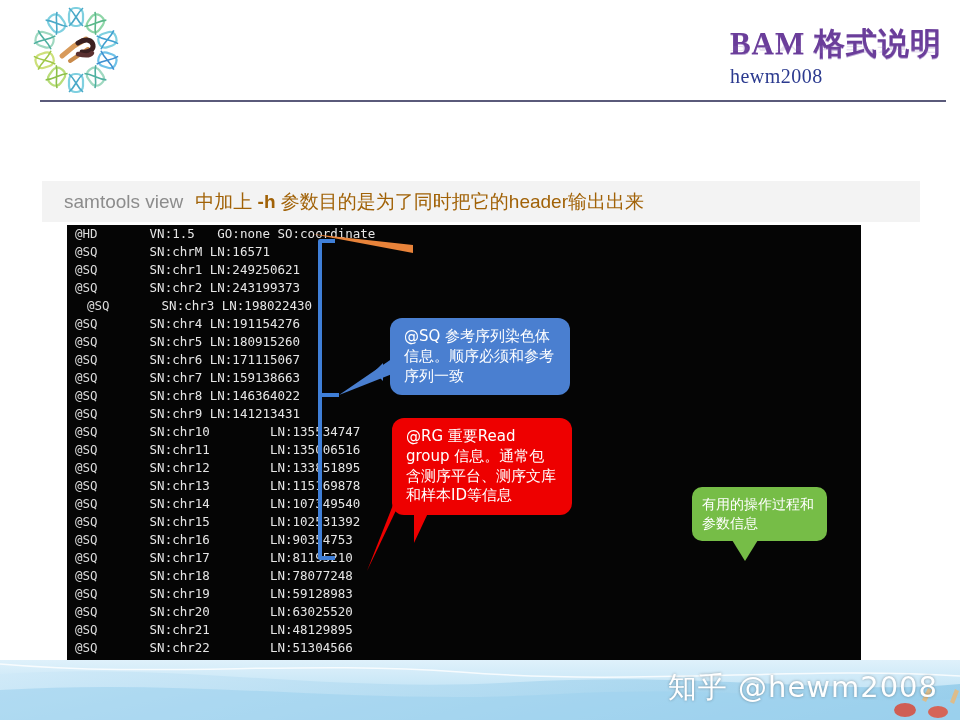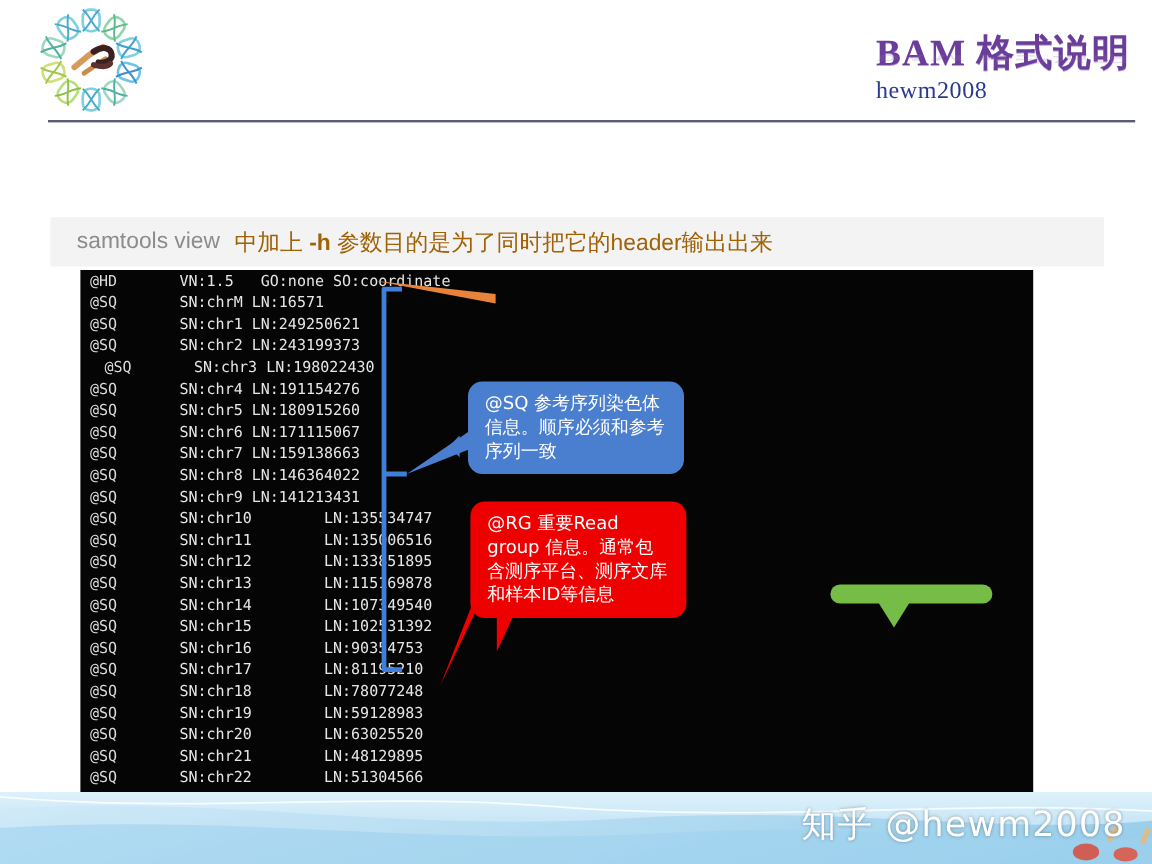--- a/index.html
+++ b/index.html
@@ -231,20 +231,21 @@
     <span>@SQ 参考序列染色体信息。顺序必须和参考序列一致</span>
   </div>
 
   <div class="callout c-red">
     <span class="tail"></span>
     <span>@RG 重要Read group 信息。通常包含测序平台、测序文库和样本ID等信息</span>
   </div>
 
   <div class="callout c-green">
     <span class="tail"></span>
+    <span>有用的操作过程和参数信息</span>
   </div>
 
   <div class="wave">
     <svg width="960" height="60" viewBox="0 0 960 60" preserveAspectRatio="none">
       <defs>
         <linearGradient id="wg" x1="0" y1="0" x2="0" y2="1">
           <stop offset="0%" stop-color="#dff1fb"></stop>
           <stop offset="100%" stop-color="#a9d8f0"></stop>
         </linearGradient>
         <linearGradient id="wg2" x1="0" y1="0" x2="1" y2="0">

